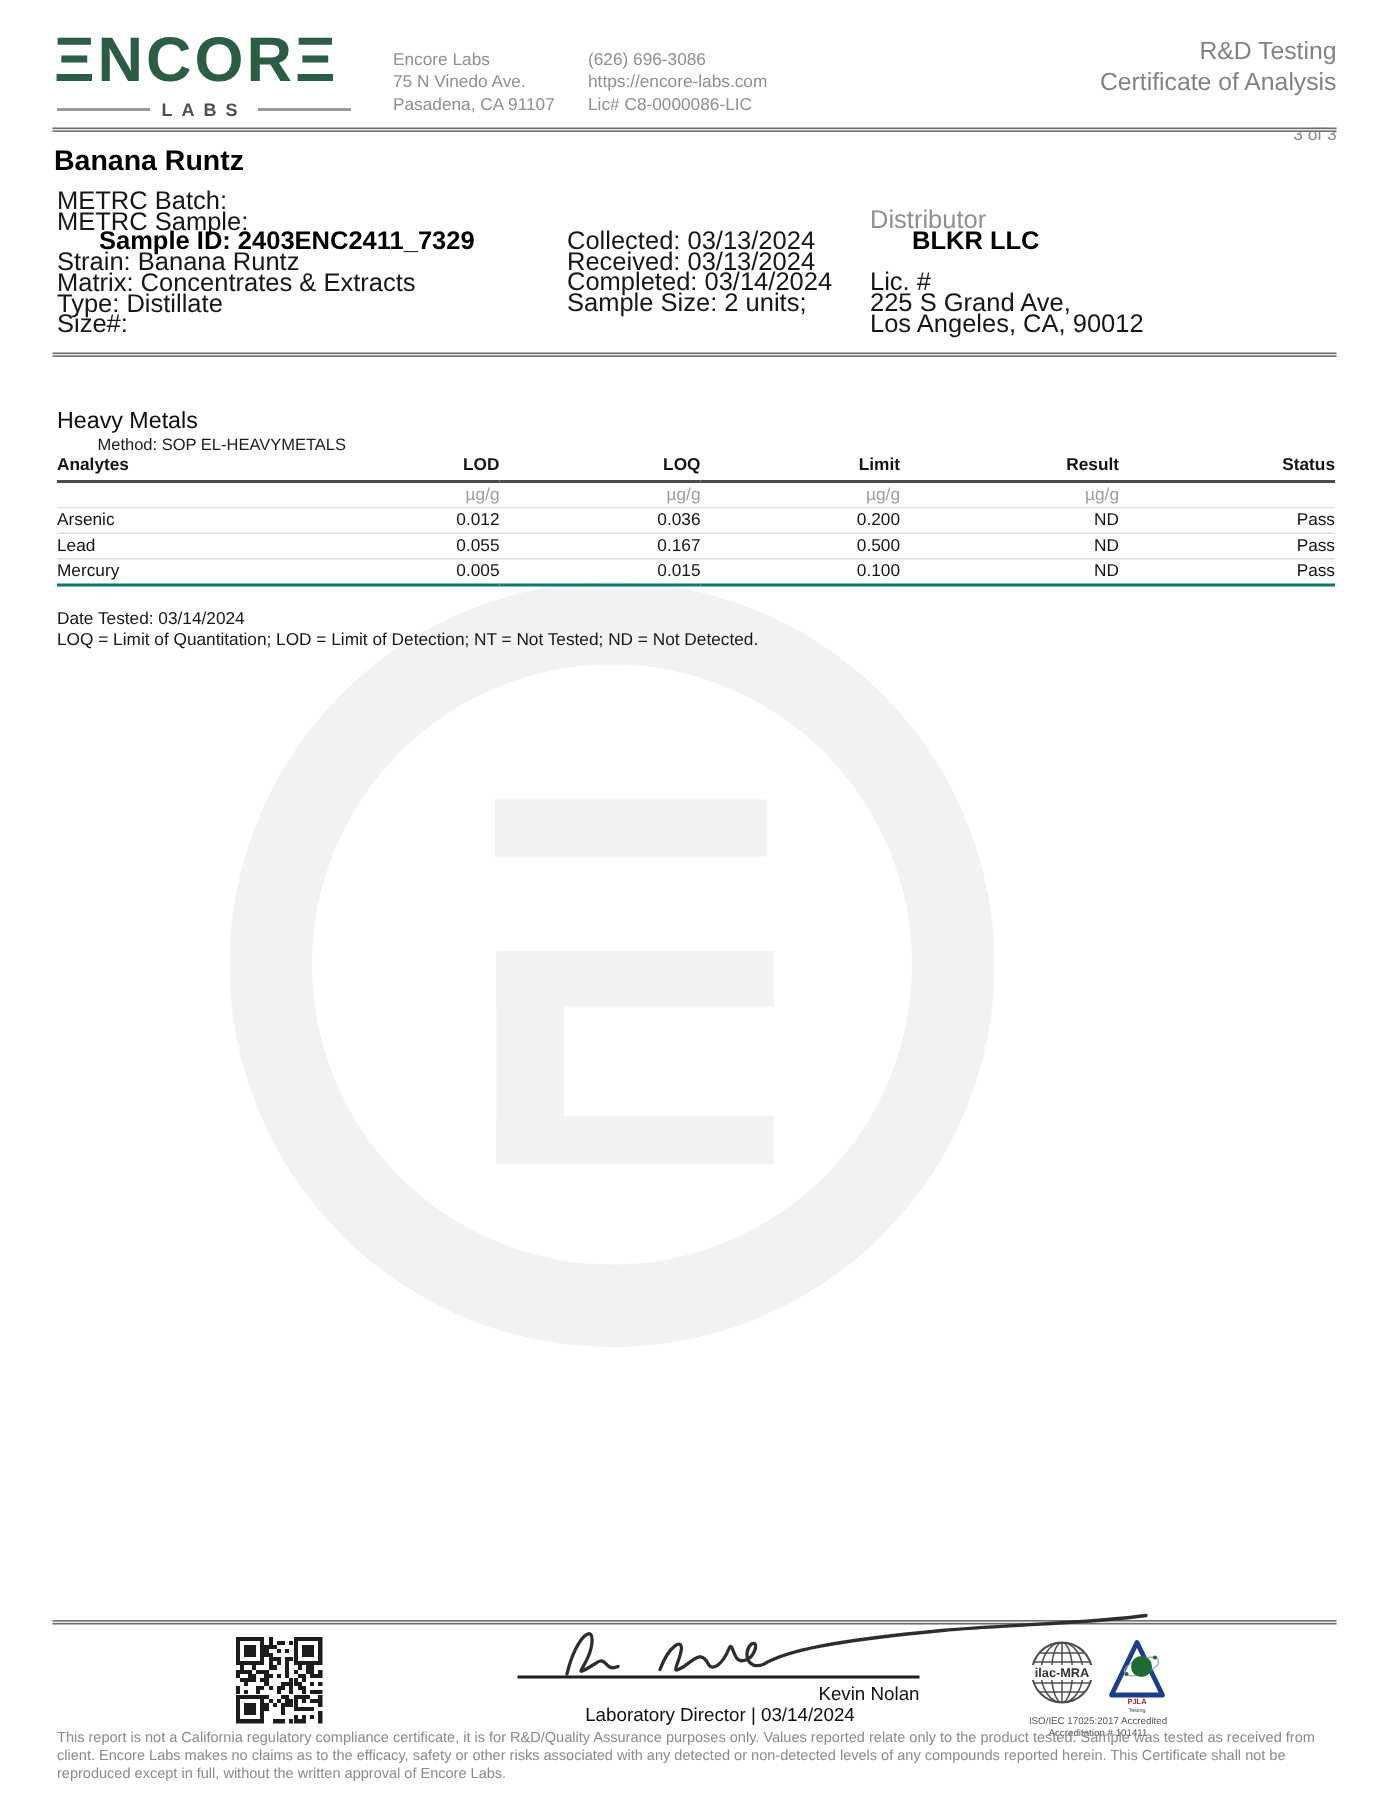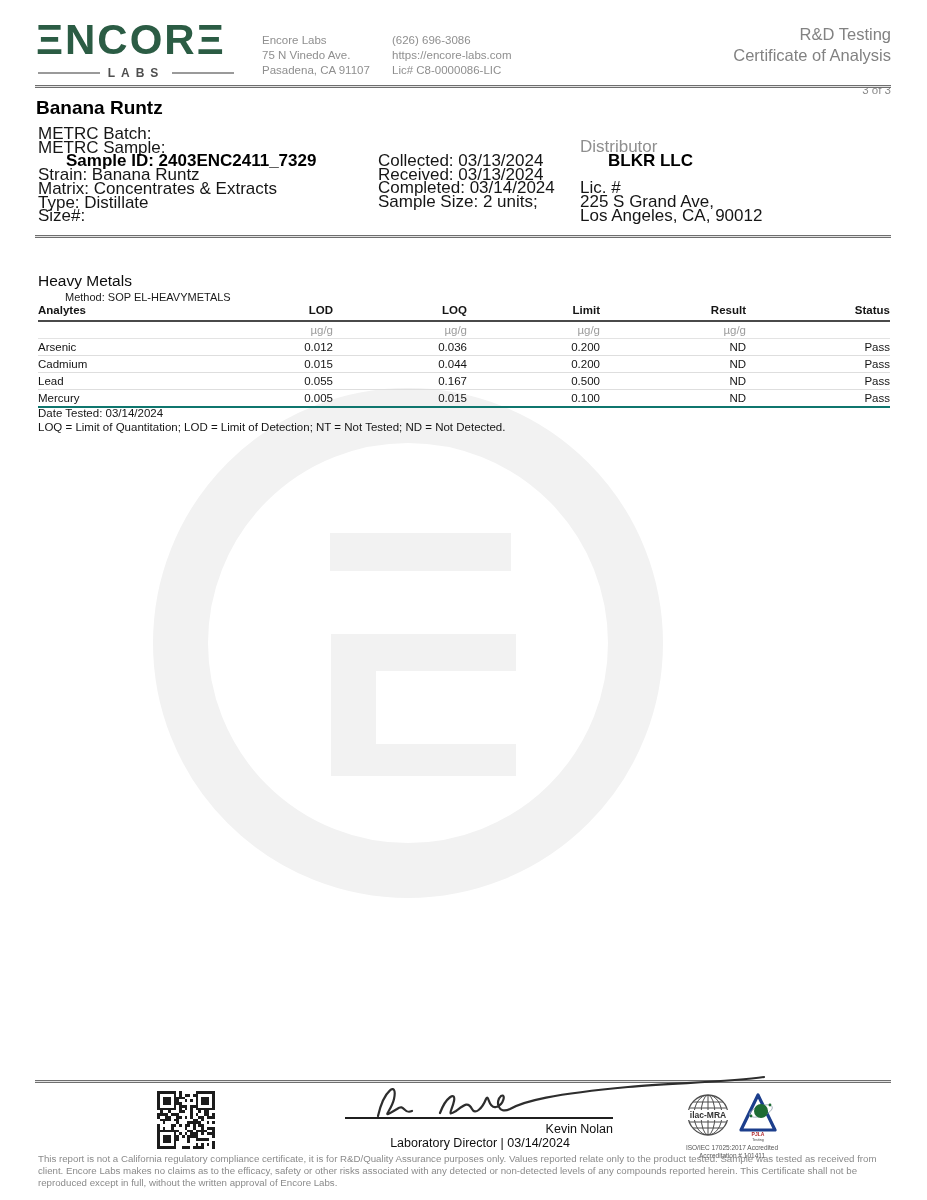--- a/index.html
+++ b/index.html
@@ -179,28 +179,20 @@
         <td>µg/g</td>
         <td>µg/g</td>
         <td>µg/g</td>
         <td>µg/g</td>
         <td></td>
       </tr>
       <tr class="data">
         <td>Arsenic</td>
         <td>0.012</td>
         <td>0.036</td>
-        <td>0.200</td>
-        <td>ND</td>
-        <td>Pass</td>
-      </tr>
-      <tr class="data">
-        <td>Cadmium</td>
-        <td>0.015</td>
-        <td>0.044</td>
         <td>0.200</td>
         <td>ND</td>
         <td>Pass</td>
       </tr>
       <tr class="data">
         <td>Lead</td>
         <td>0.055</td>
         <td>0.167</td>
         <td>0.500</td>
         <td>ND</td>

